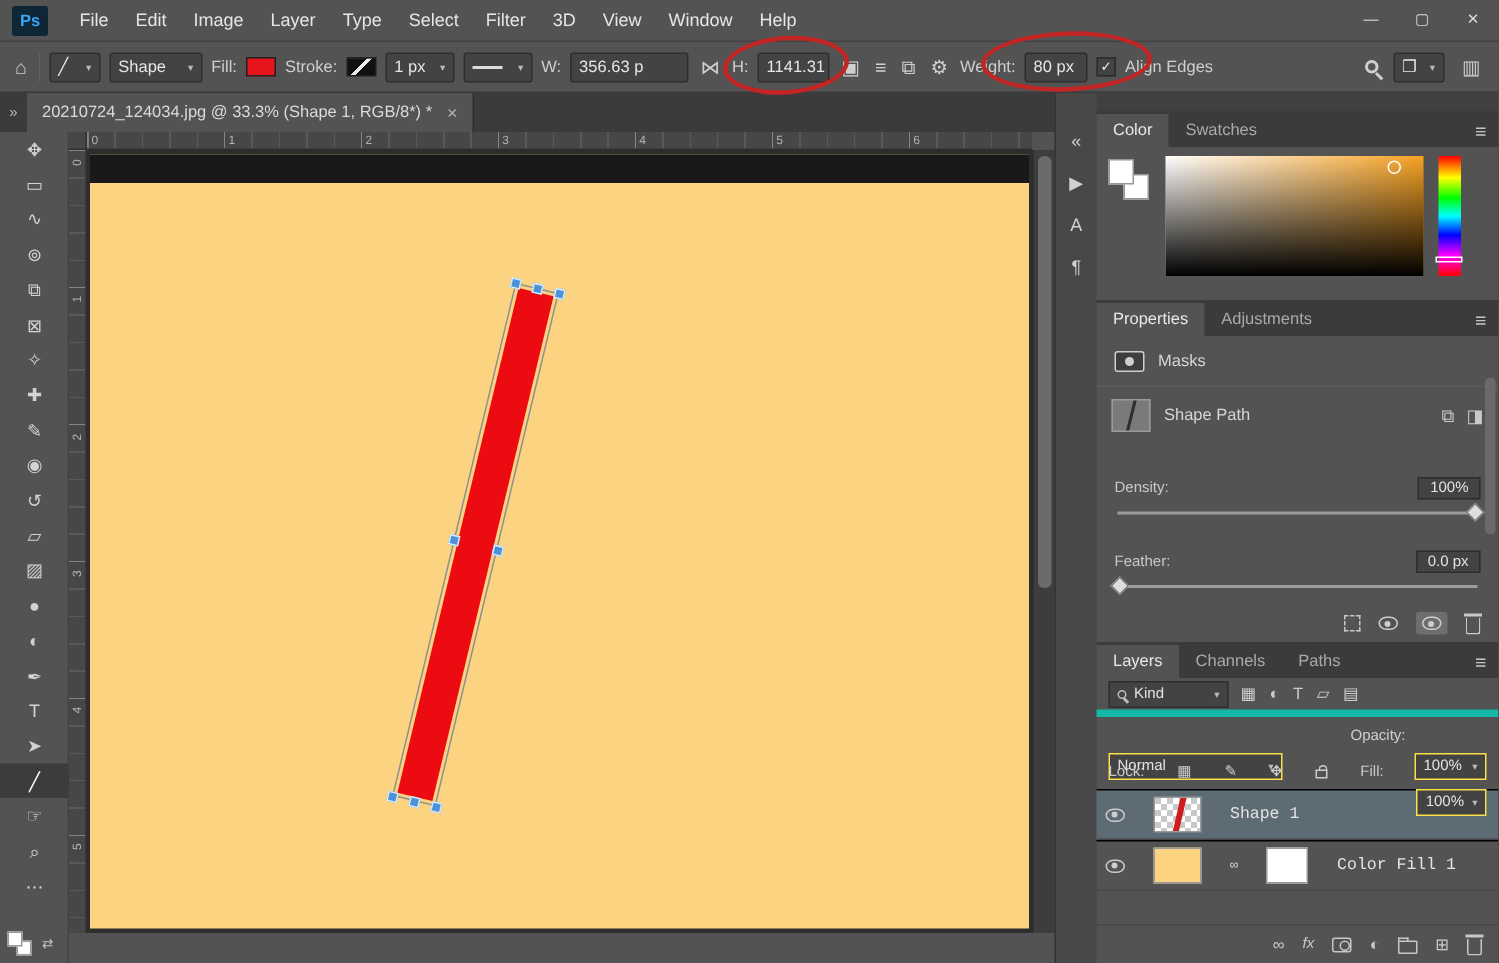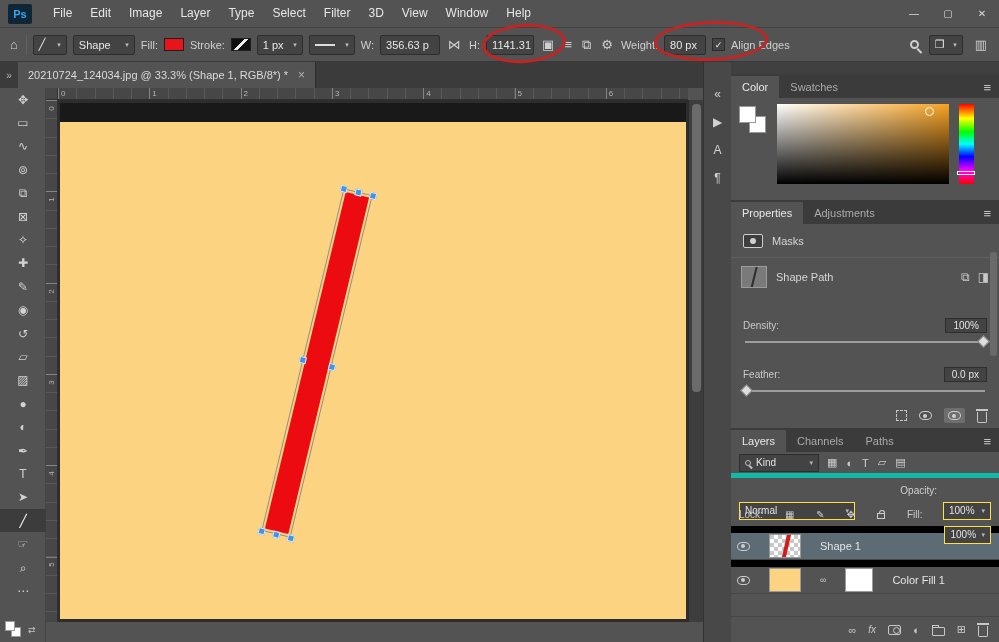--- a/index.html
+++ b/index.html
@@ -131,21 +131,21 @@
   .kind-box { width:80px; height:18px; background:#434343; border:1px solid #2e2e2e; display:flex; align-items:center; gap:5px; padding:0 5px; font-size:10px; color:#e3e3e3; }
   .mini-search { width:6px; height:6px; border:1.5px solid #bdbdbd; border-radius:50%; position:relative; flex:none; }
   .mini-search::after { content:""; position:absolute; left:4px; top:4px; width:4px; height:1.5px; background:#bdbdbd; transform:rotate(45deg); transform-origin:0 0; }
   .filter-icons { display:flex; gap:9px; font-size:11px; color:#cdcdcd; align-items:center; }
   .blend-row { height:24px; display:flex; align-items:center; gap:6px; padding:0 8px; font-size:10px; }
   .drop-box { height:18px; background:#434343; border:1px solid #fde047; display:flex; align-items:center; gap:4px; padding:0 5px; font-size:10px; color:#e3e3e3;margin-top:41px; }
   .lock-row { height:24px; display:flex; align-items:center; gap:22px; padding:0 8px; font-size:10px; color:#c9c9c9; }
   .lock-glyph { font-size:10px; color:#cdcdcd; }
   .lock-icon { width:8px; height:6px; border:1px solid #cdcdcd; position:relative; display:inline-block; margin-top:3px; }
   .lock-icon::before { content:""; position:absolute; left:1px; top:-4px; width:4px; height:3px; border:1px solid #cdcdcd; border-bottom:none; border-radius:3px 3px 0 0; }
-  .layer-row { height:34px; display:flex; align-items:center; gap:19px; padding:0 8px 0 6px; border-top:7px solid #000000; border-bottom:1px solid #474747; font-size:11px; color:#e3e3e3; }
+  .layer-row { height:34px; display:flex; align-items:center; gap:19px; padding:0 8px 0 6px; border-top:1px solid #000000; border-bottom:1px solid #474747; font-size:11px; color:#e3e3e3;font-family:Liberation Mono, monospace; }
   .layer-row.selected { background:#5d6b75; }
   .thumb-shape { width:32px; height:24px; border:1px solid #9a9a9a; background:repeating-conic-gradient(#ffffff 0% 25%, #c8c8c8 0% 50%) 0 0 / 8px 8px; position:relative; overflow:hidden; flex:none; }
   .thumb-shape::after { content:""; position:absolute; left:14px; top:-4px; width:4px; height:34px; background:#cf1c1c; transform:rotate(13deg); }
   .thumb-fill { width:32px; height:24px; border:1px solid #9a9a9a; background:#fcd481; flex:none; }
   .mask-thumb { width:28px; height:24px; border:1px solid #9a9a9a; background:#fff; flex:none; }
   .chain-small { font-size:9px; color:#cdcdcd; }
   #layers-footer { position:absolute; left:0; right:0; bottom:0; height:26px; background:#535353; border-top:1px solid #464646; display:flex; align-items:center; justify-content:flex-end; gap:12px; padding:0 11px; font-size:11px; color:#c9c9c9; }
   .maskbtn-icon { width:13px; height:10px; border:1px solid #c7c7c7; border-radius:2px; position:relative; display:inline-block; }
   .maskbtn-icon::after { content:""; position:absolute; left:3.5px; top:1.5px; width:5px; height:5px; border-radius:50%; border:1px solid #c7c7c7; }
   .folder-icon { width:13px; height:9px; border:1px solid #c7c7c7; border-radius:1px; position:relative; display:inline-block; margin-top:3px; }
@@ -205,21 +205,21 @@
     <span class="stroke-swatch"></span>
     <span class="opt-field" style="width:46px">
       <span>1 px</span>
       <span class="chev">▾</span>
     </span>
     <span class="opt-field" style="width:46px">
       <span class="style-line"></span>
       <span class="chev">▾</span>
     </span>
     <span class="opt-label">W:</span>
-    <span class="opt-field" style="width:60px">
+    <span class="opt-field" style="width:79px">
       <span>356.63 p</span>
     </span>
     <span class="opt-icon">⋈</span>
     <span class="opt-label">H:</span>
     <span class="opt-field" style="width:48px">
       <span>1141.31</span>
     </span>
     <span class="opt-icon">▣</span>
     <span class="opt-icon">≡</span>
     <span class="opt-icon">⧉</span>

